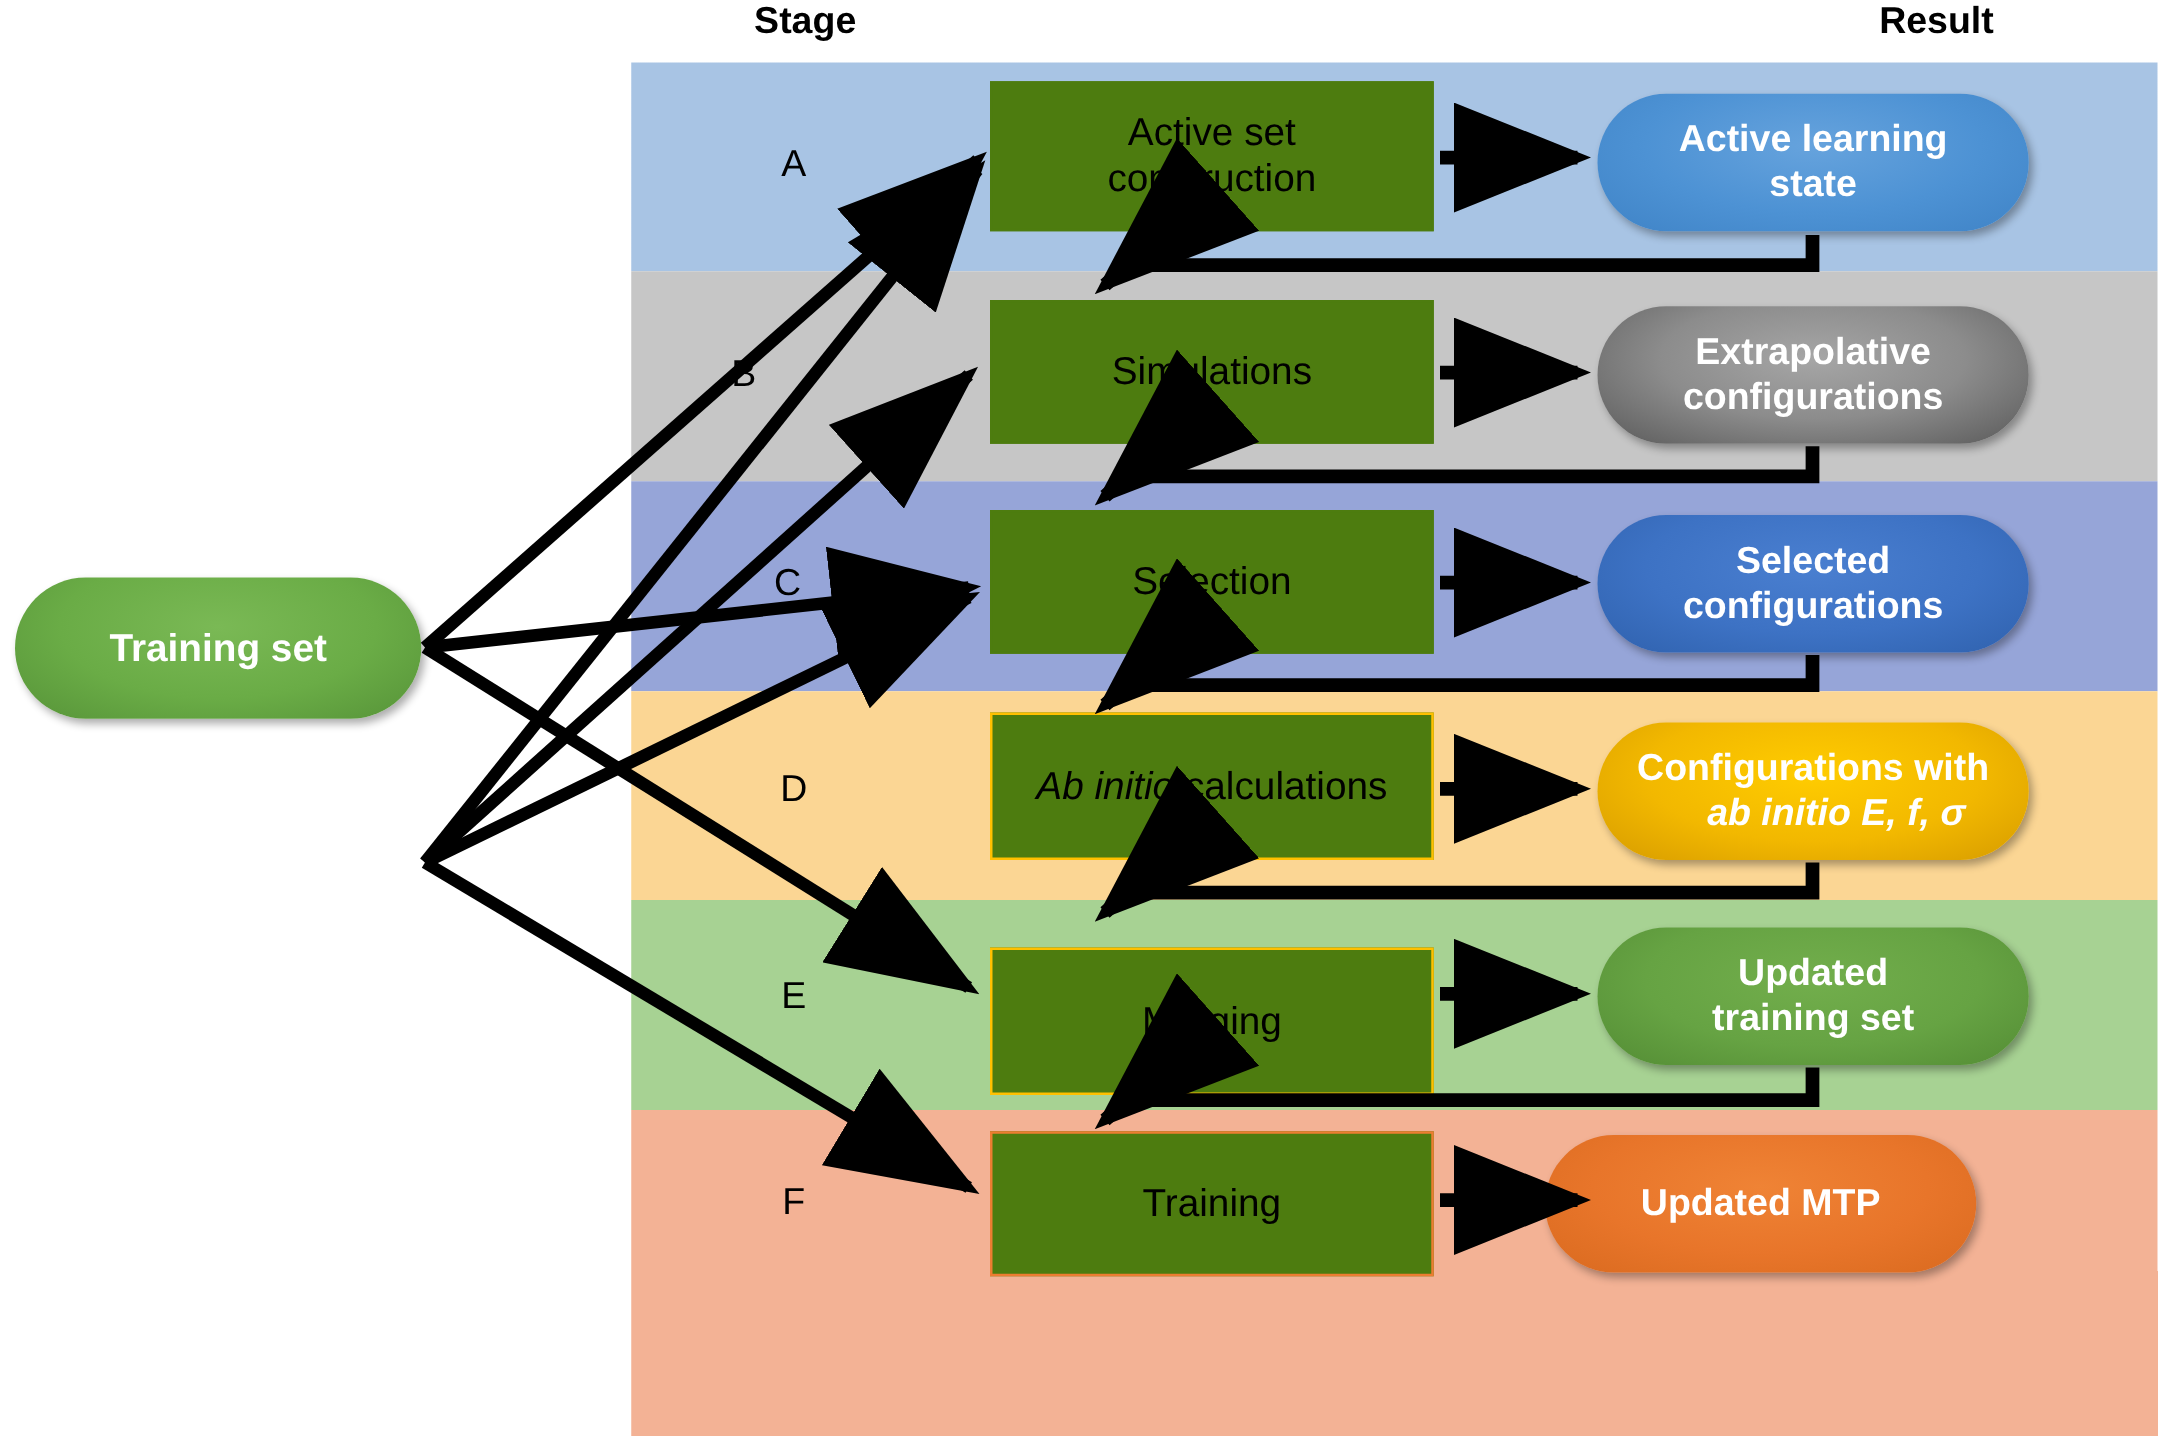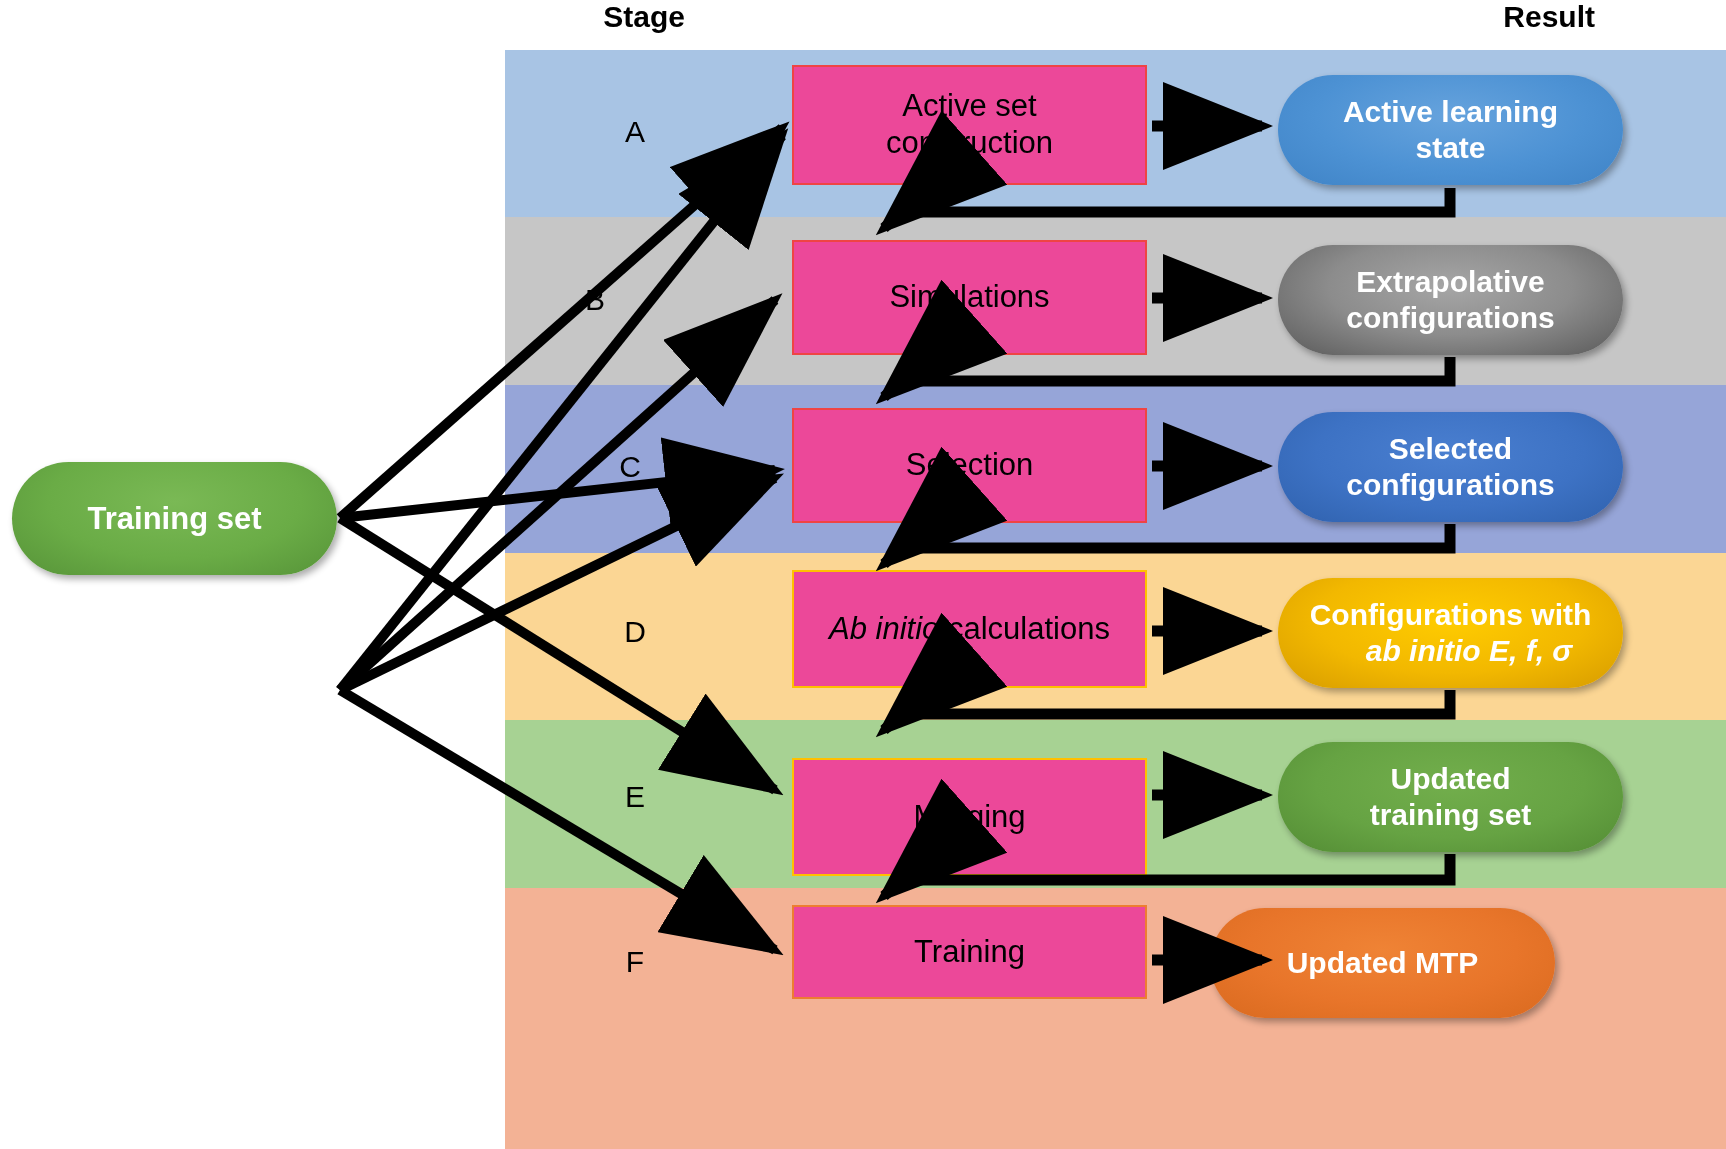--- a/index.html
+++ b/index.html
@@ -18,21 +18,21 @@
   .band.b{background:#c6c6c6;}
   .band.c{background:#96a5d8;}
   .band.d{background:#fbd694;}
   .band.e{background:#a7d293;}
   .band.f{background:#f3b295;}
 
   .stage-letter{position:absolute;font-size:30px;color:#000;text-align:center;
                 width:60px;}
 
   
-  .opbox{position:absolute;background:#ec4899;border:2px solid #ef4444;
+  .opbox{position:absolute;background:#4d7c0f;border:2px solid #4d7c0f;
          display:flex;align-items:center;justify-content:center;
          font-size:31px;color:#000;text-align:center;line-height:1.18;
          box-sizing:border-box;}
   .opbox.yellowb{border-color:#ffc000;}
   .opbox.greenb{border-color:#ffc000;}
   .opbox.oranb{border-color:#ed7d31;}
   .opbox i{font-style:italic;}
 
   
   .capsule{position:absolute;border-radius:999px;display:flex;align-items:center;
@@ -87,21 +87,21 @@
   </div>
 
   <div class="opbox yellowb" style="left:792px;top:570px;width:355px;height:118px;">
     <span><i>Ab initio</i> calculations</span>
   </div>
 
   <div class="opbox greenb" style="left:792px;top:758px;width:355px;height:118px;">
     <span>Merging</span>
   </div>
 
-  <div class="opbox oranb" style="left:792px;top:905px;width:355px;height:94px;">
+  <div class="opbox oranb" style="left:792px;top:905px;width:355px;height:116px;">
     <span>Training</span>
   </div>
 
   <div class="capsule cap-blue" style="left:1278px;top:75px;width:345px;height:110px;">
     <span>Active learning<br>state</span>
   </div>
 
   <div class="capsule cap-grey" style="left:1278px;top:245px;width:345px;height:110px;">
     <span>Extrapolative<br>configurations</span>
   </div>
@@ -114,21 +114,21 @@
     <span>
       <span>Configurations with</span><br>
       <i>ab initio E, f, σ</i>
     </span>
   </div>
 
   <div class="capsule cap-green" style="left:1278px;top:742px;width:345px;height:110px;">
     <span>Updated<br>training set</span>
   </div>
 
-  <div class="capsule cap-orange" style="left:1210px;top:908px;width:345px;height:110px;align-items:center;">
+  <div class="capsule cap-orange" style="left:1236px;top:908px;width:345px;height:110px;align-items:center;">
     <span>Updated MTP</span>
   </div>
 
   <div class="capsule cap-srcgreen" style="left:12px;top:462px;width:325px;height:113px;font-size:31px;">
     <span>Training set</span>
   </div>
 
 
   <svg id="wires" viewBox="0 0 1726 1149">
     <defs>

